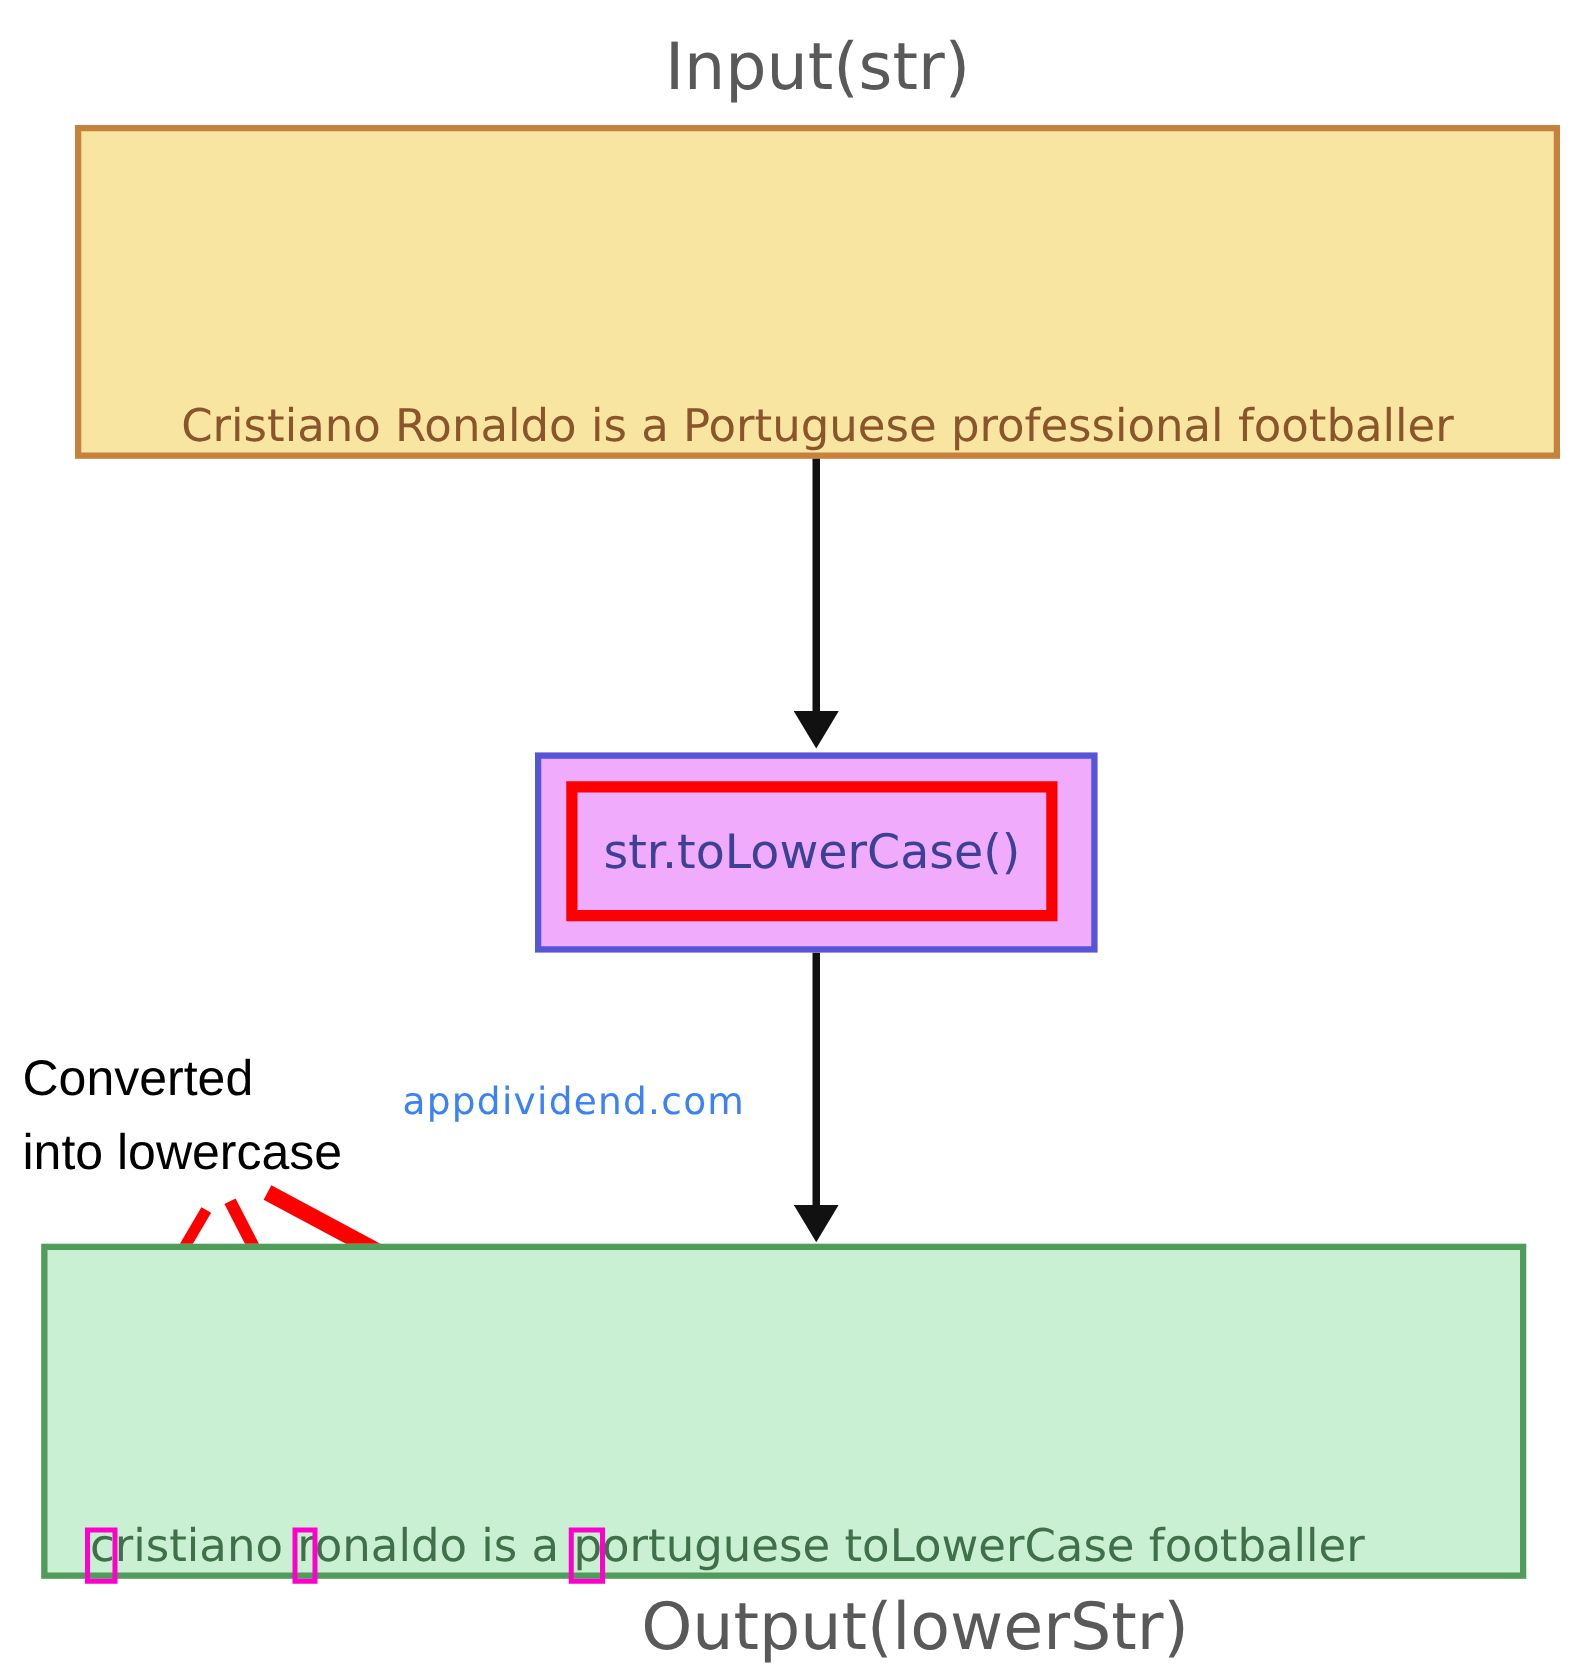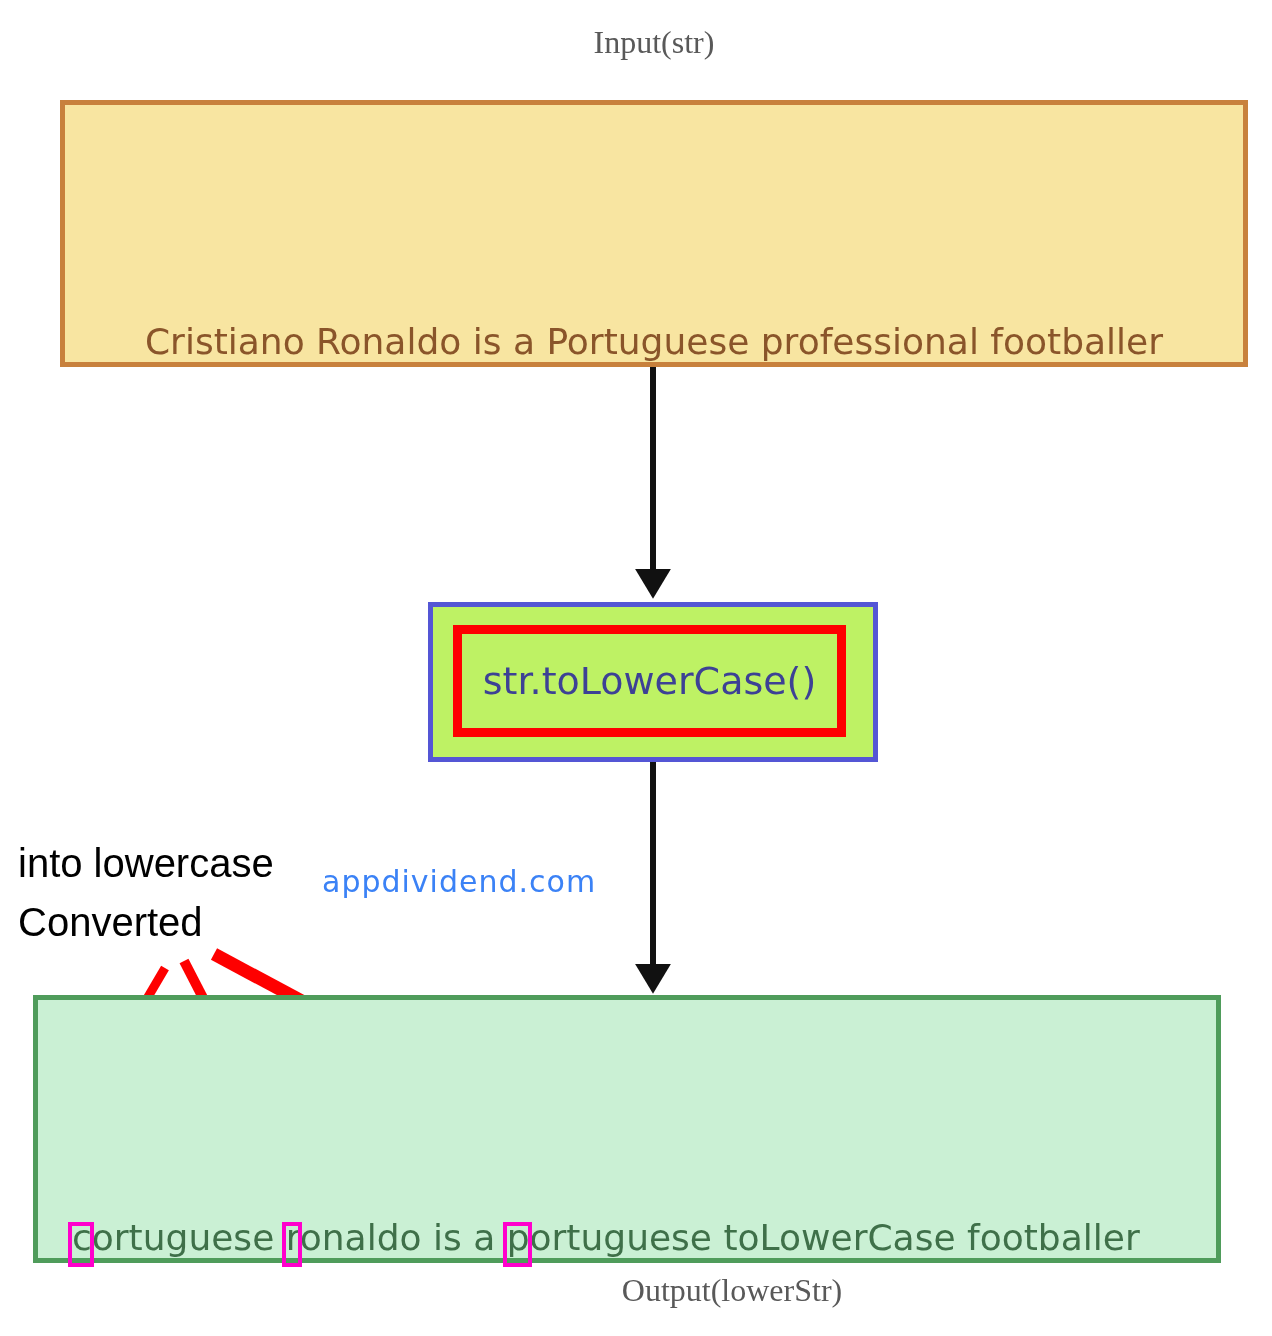--- a/index.html
+++ b/index.html
@@ -13,42 +13,41 @@
   }
   .overlay {
     position: absolute;
     left: 0; top: 0;
     width: 1272px; height: 1336px;
     pointer-events: none;
   }
   .title {
     position: absolute;
     color: #595959;
-    font-size: 32px;
+    font-size: 52px;
     white-space: nowrap;
-    font-family: Liberation Serif, serif;
   }
   .input-title { left: 60px; width: 1188px; top: 24px; text-align: center; }
   .output-title { left: 472px; width: 520px; top: 1272px; text-align: center; }
   .box {
     position: absolute;
     box-sizing: border-box;
     display: flex;
     align-items: flex-end;
   }
   .yellow-box {
     left: 60px; top: 100px; width: 1188px; height: 267px;
     background: #f8e5a1;
     border: 5px solid #c8813d;
     justify-content: center;
   }
   .input-sentence { color: #8a552a; font-size: 36px; white-space: nowrap; }
   .blue-box {
     left: 428px; top: 602px; width: 450px; height: 160px;
-    background: #bef264;
+    background: #f0abfc;
     border: 5px solid #5456d5;
   }
   .red-frame {
     position: absolute;
     left: 20px; right: 27px; top: 18px; bottom: 20px;
     border: 9px solid #fe0000;
     display: flex;
     align-items: center;
     justify-content: center;
   }
@@ -112,27 +111,27 @@
     <line x1="214" y1="954" x2="451" y2="1081" stroke="#fe0000" stroke-width="13" marker-end="url(#rh)"></line>
   </svg>
 
   <div class="box blue-box">
     <div class="red-frame">
       <div class="method-text">str.toLowerCase()</div>
     </div>
   </div>
 
   <div class="annotation">
+    <div>Converted</div>
     <div>into lowercase</div>
-    <div>Converted</div>
   </div>
 
   <div class="watermark">appdividend.com</div>
 
   <div class="box green-box">
     <div class="output-sentence">
-      <span class="framed">c</span><span>ortuguese </span><span class="framed">r</span><span>onaldo is a </span><span class="framed">p</span><span>ortuguese toLowerCase footballer</span>
+      <span class="framed">c</span><span>ristiano </span><span class="framed">r</span><span>onaldo is a </span><span class="framed">p</span><span>ortuguese toLowerCase footballer</span>
     </div>
   </div>
 
   <div class="title output-title">Output(lowerStr)</div>
 
 </div>
 
 </body></html>

